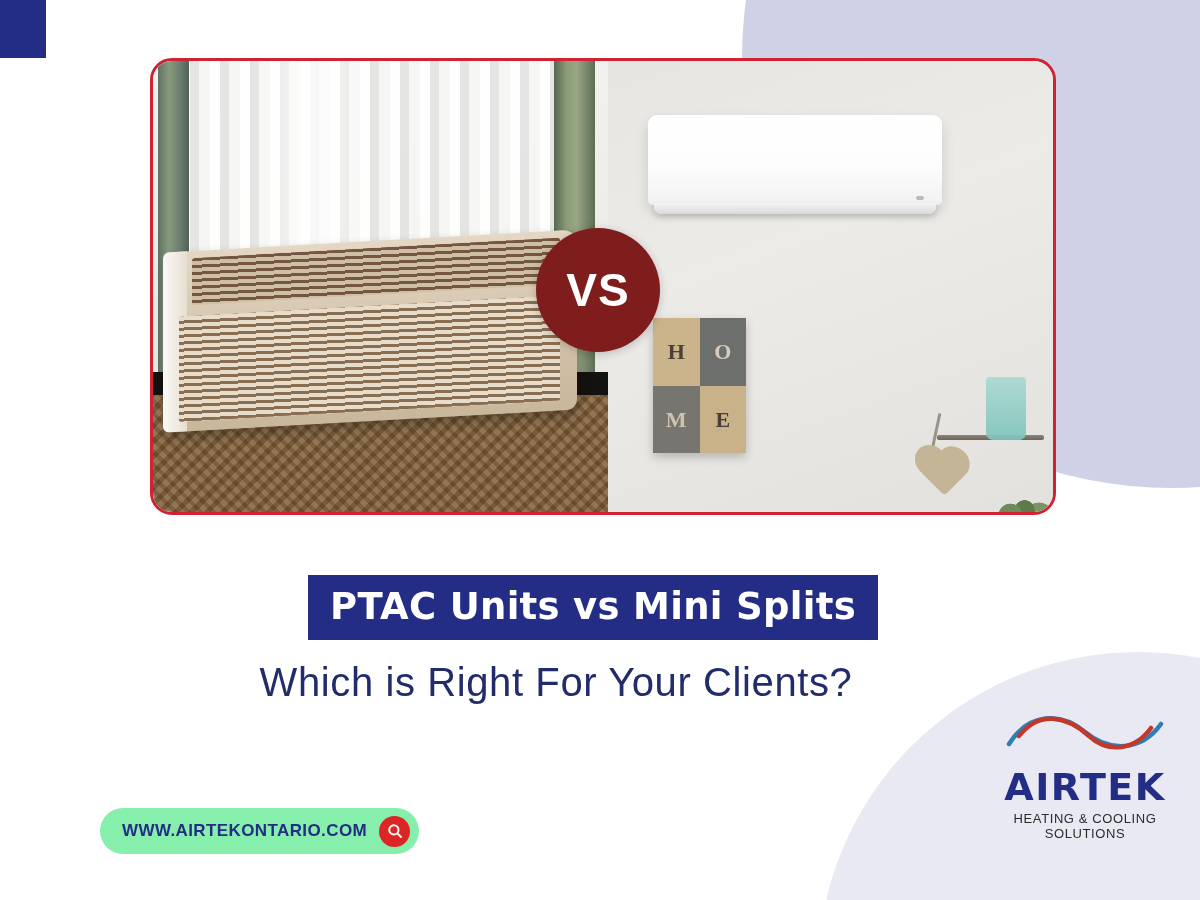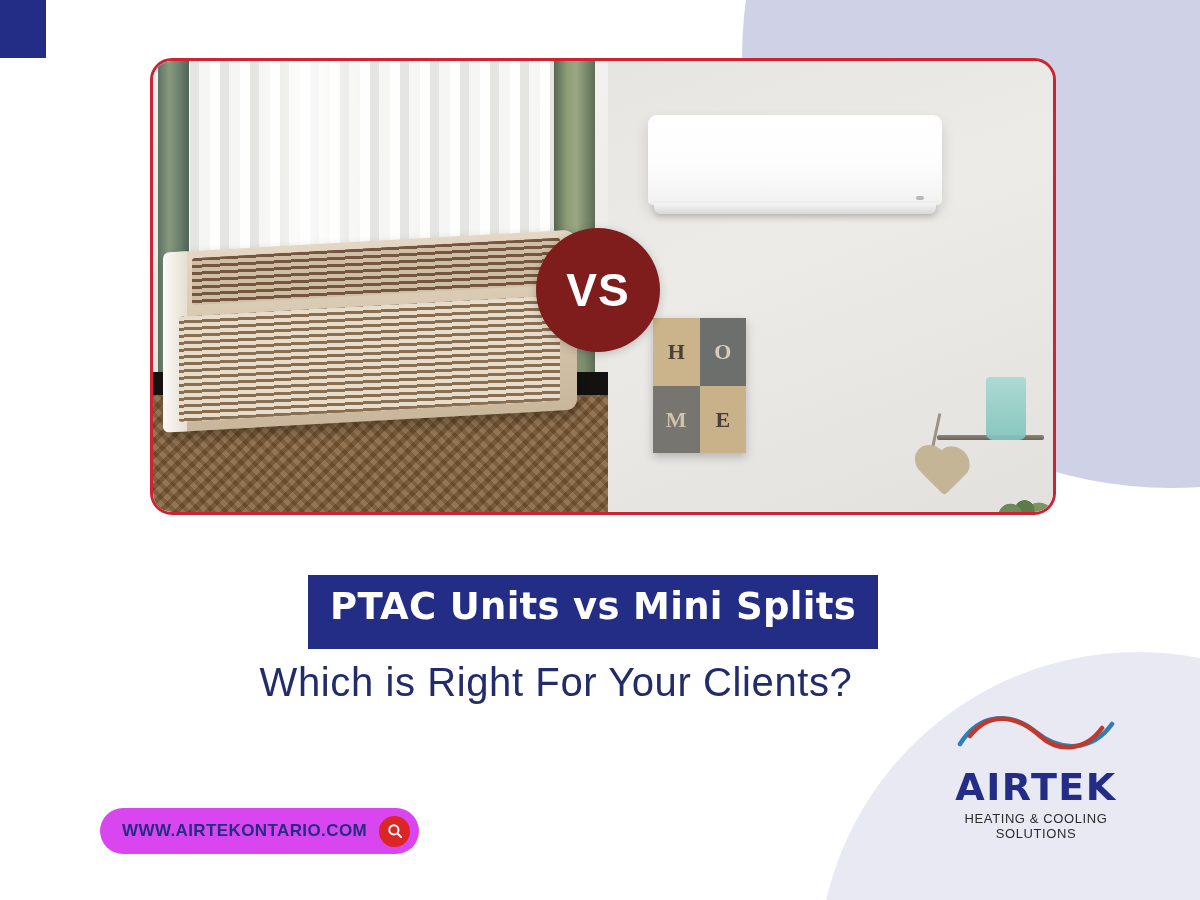--- a/index.html
+++ b/index.html
@@ -158,56 +158,56 @@
   }
   .vs-badge span{
     color:#ffffff;font-weight:bold;font-size:46px;letter-spacing:1px;
     font-family:"Liberation Sans",sans-serif;
   }
 
   
   .title-band{
     position:absolute;left:308px;top:575px;
     background:#232d85;
-    padding:10px 22px 21px 22px;
+    padding:10px 22px 12px 22px;
     z-index:5;
   }
   .title-band span{
     color:#ffffff;font-size:37px;font-weight:bold;letter-spacing:.3px;
     font-family:"DejaVu Sans",sans-serif;
     white-space:nowrap;
   }
   .subtitle{
     position:absolute;left:0;top:660px;width:1112px;
     text-align:center;z-index:5;
     color:#222c6b;font-size:40px;letter-spacing:.6px;
     font-family:"Liberation Sans",sans-serif;
     white-space:nowrap;
   }
 
   
   .url-pill{
     position:absolute;left:100px;top:808px;
-    height:46px;border-radius:23px;background:#d946ef;
+    height:46px;border-radius:23px;background:#86efac;
     display:flex;align-items:center;gap:12px;
     padding:0 9px 0 22px;
     z-index:6;
   }
   .url-pill .url-text{
     color:#232d85;font-weight:bold;font-size:17px;letter-spacing:.4px;
     font-family:"Liberation Sans",sans-serif;
   }
   .search-circle{
     width:31px;height:31px;border-radius:50%;background:#dc2626;
     display:flex;align-items:center;justify-content:center;flex:0 0 auto;
   }
 
   
   .brand{
-    position:absolute;left:938px;top:706px;width:196px;
+    position:absolute;left:987px;top:706px;width:196px;
     text-align:center;z-index:6;
   }
   .brand-name{
     color:#232d85;font-size:38px;font-weight:bold;letter-spacing:1.5px;
     font-family:"DejaVu Sans",sans-serif;line-height:1;margin-top:2px;
   }
   .brand-tag{
     color:#2b2b2b;font-size:13px;letter-spacing:.6px;margin-top:5px;
     font-family:"Liberation Sans",sans-serif;
   }

